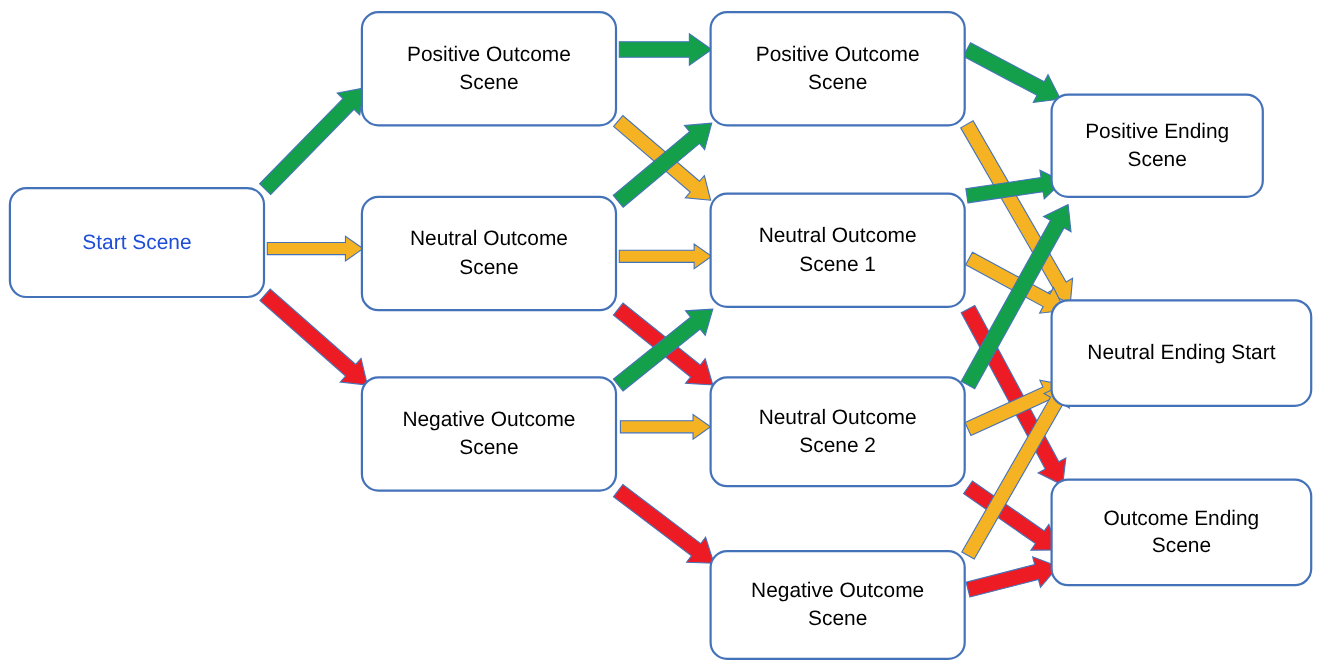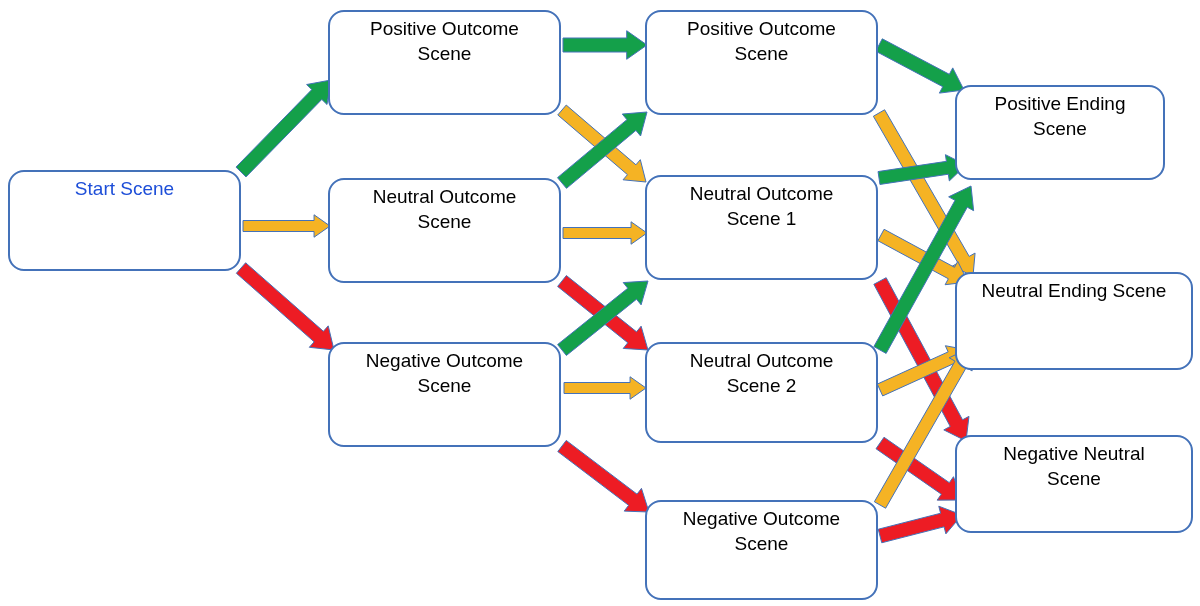--- a/index.html
+++ b/index.html
@@ -25,21 +25,21 @@
     height: 606px;
     pointer-events: none;
   }
   .node {
     position: absolute;
     box-sizing: border-box;
     background: #ffffff;
     border: 2.2px solid #4472b9;
     border-radius: 16px;
     display: flex;
-    align-items: flex-start;
+    align-items: center;
     justify-content: center;
     text-align: center;
     color: #000000;
     font-size: 19px;
     line-height: 1.32;
     padding: 4px 10px;
     z-index: 5;
   }
   .node .node-label {
     display: block;
@@ -98,23 +98,23 @@
 Scene 1</span>
     </div>
     <div class="node" style="left: 645px; top: 342px; width: 233px; height: 101px; border-color: rgb(68, 114, 185); background: rgb(255, 255, 255); color: rgb(0, 0, 0);">
       <span class="node-label">Neutral Outcome
 Scene 2</span>
     </div>
     <div class="node" style="left: 645px; top: 500px; width: 233px; height: 100px; border-color: rgb(68, 114, 185); background: rgb(255, 255, 255); color: rgb(0, 0, 0);">
       <span class="node-label">Negative Outcome
 Scene</span>
     </div>
-    <div class="node" style="left: 955px; top: 85px; width: 210px; height: 95px; border-color: rgb(68, 114, 185); background: rgb(255, 255, 255); color: rgb(0, 0, 0);">
+    <div class="node" style="left: 955px; top: 85px; width: 194px; height: 95px; border-color: rgb(68, 114, 185); background: rgb(255, 255, 255); color: rgb(0, 0, 0);">
       <span class="node-label">Positive Ending Scene</span>
     </div>
     <div class="node" style="left: 955px; top: 272px; width: 238px; height: 98px; border-color: rgb(68, 114, 185); background: rgb(255, 255, 255); color: rgb(0, 0, 0);">
-      <span class="node-label">Neutral Ending Scene</span>
+      <span class="node-label">Neutral Ending Start</span>
     </div>
     <div class="node" style="left: 955px; top: 435px; width: 238px; height: 98px; border-color: rgb(68, 114, 185); background: rgb(255, 255, 255); color: rgb(0, 0, 0);">
-      <span class="node-label">Negative Neutral
+      <span class="node-label">Outcome Ending
 Scene</span>
     </div>
   </div>
 
 </body></html>

